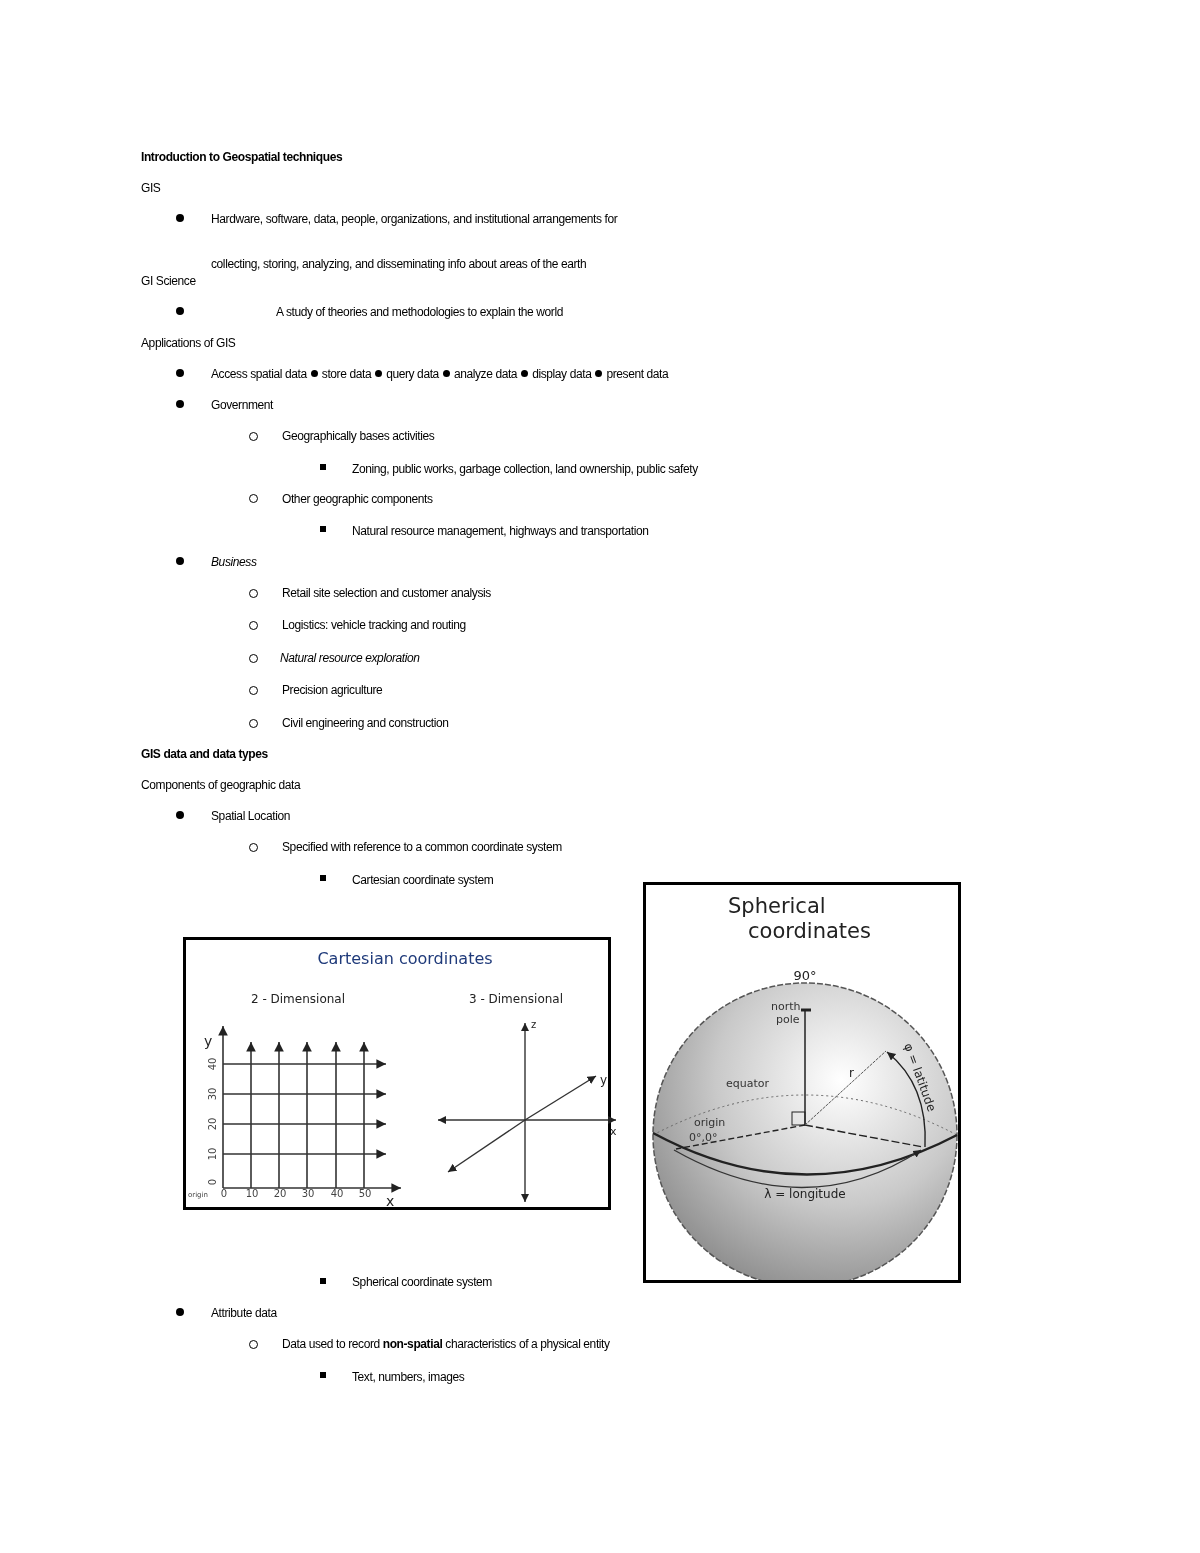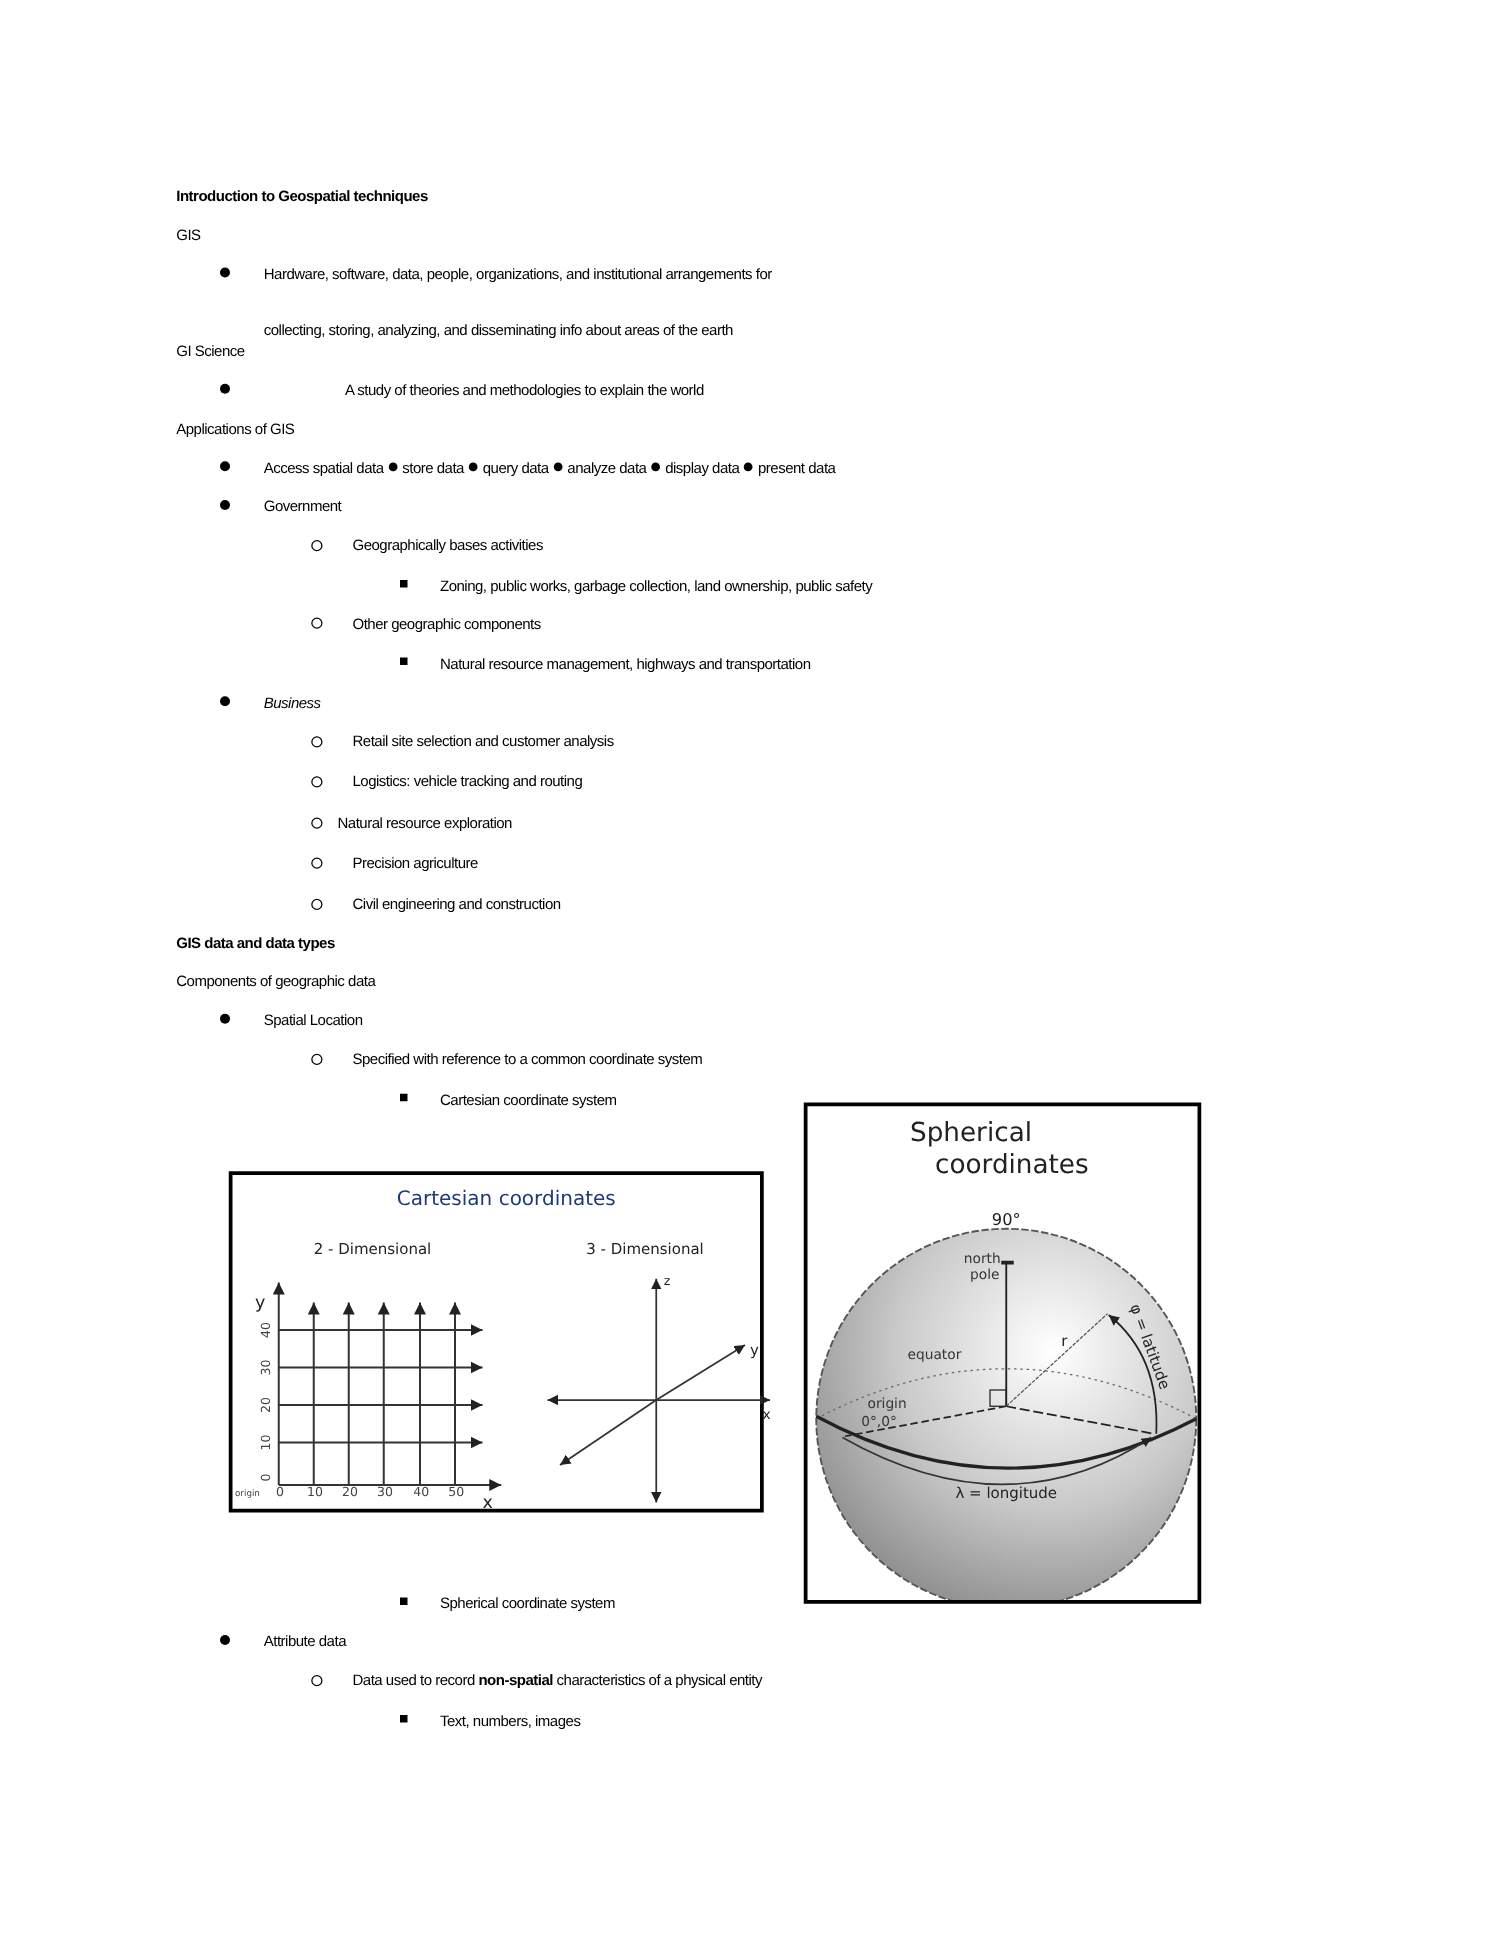--- a/index.html
+++ b/index.html
@@ -46,21 +46,21 @@
 <span class="sq" style="left:320px;top:526px;"></span>
 <div class="line" style="left:352px;top:519px;">Natural resource management, highways and transportation</div>
 
 <span class="dot" style="left:176px;top:557px;"></span>
 <div class="line" style="left:211px;top:550px;font-style:italic;">Business</div>
 <span class="circ" style="left:249px;top:589px;"></span>
 <div class="line" style="left:282px;top:581px;">Retail site selection and customer analysis</div>
 <span class="circ" style="left:249px;top:621px;"></span>
 <div class="line" style="left:282px;top:613px;">Logistics: vehicle tracking and routing</div>
 <span class="circ" style="left:249px;top:654px;"></span>
-<div class="line" style="left:270px;top:646px;">Natural resource exploration</div>
+<div class="line" style="left:280px;top:646px;font-style:italic;">Natural resource exploration</div>
 <span class="circ" style="left:249px;top:686px;"></span>
 <div class="line" style="left:282px;top:678px;">Precision agriculture</div>
 <span class="circ" style="left:249px;top:719px;"></span>
 <div class="line" style="left:282px;top:711px;">Civil engineering and construction</div>
 
 <div class="line b" style="left:141px;top:742px;">GIS data and data types</div>
 <div class="line" style="left:141px;top:773px;text-align:right;">Components of geographic data</div>
 <span class="dot" style="left:176px;top:811px;"></span>
 <div class="line" style="left:211px;top:804px;">Spatial Location</div>
 <span class="circ" style="left:249px;top:843px;"></span>

